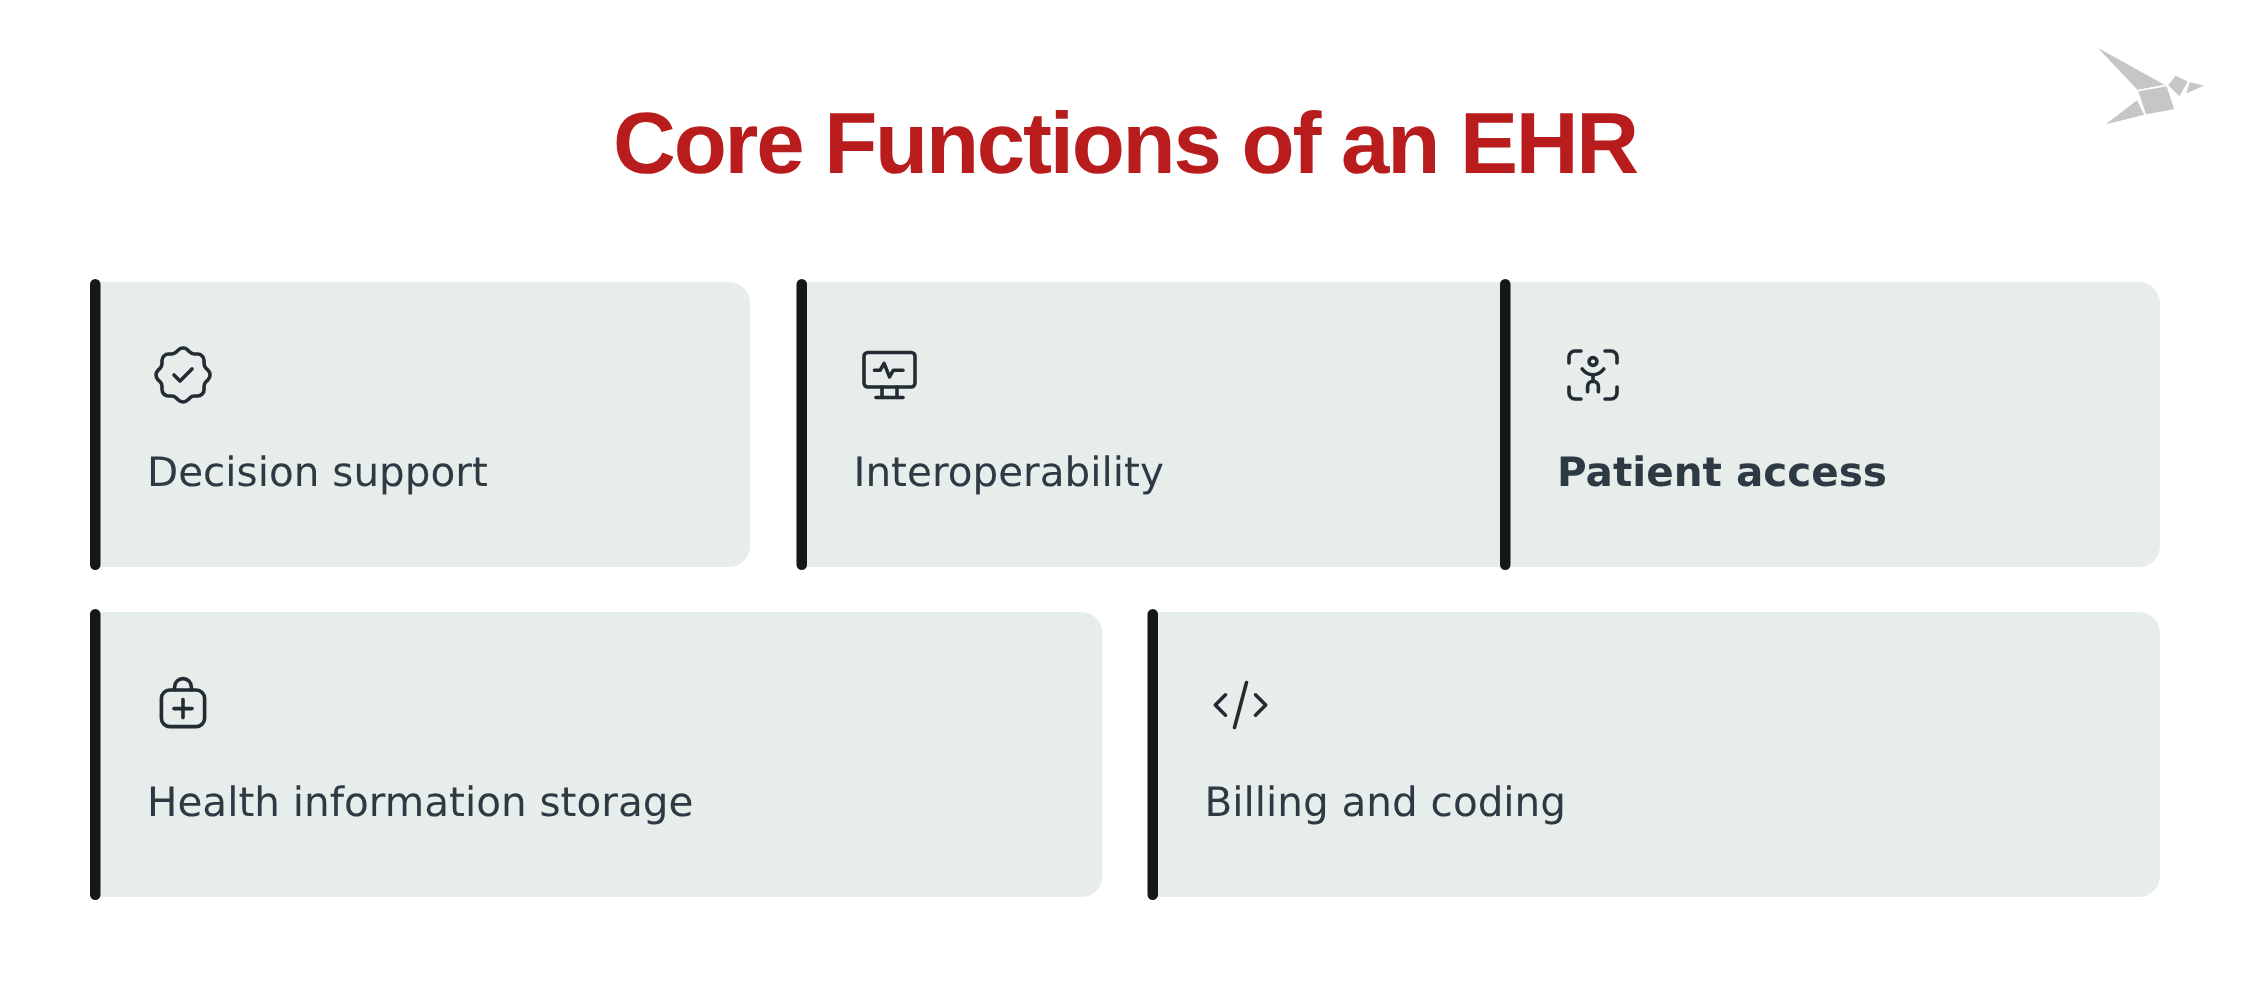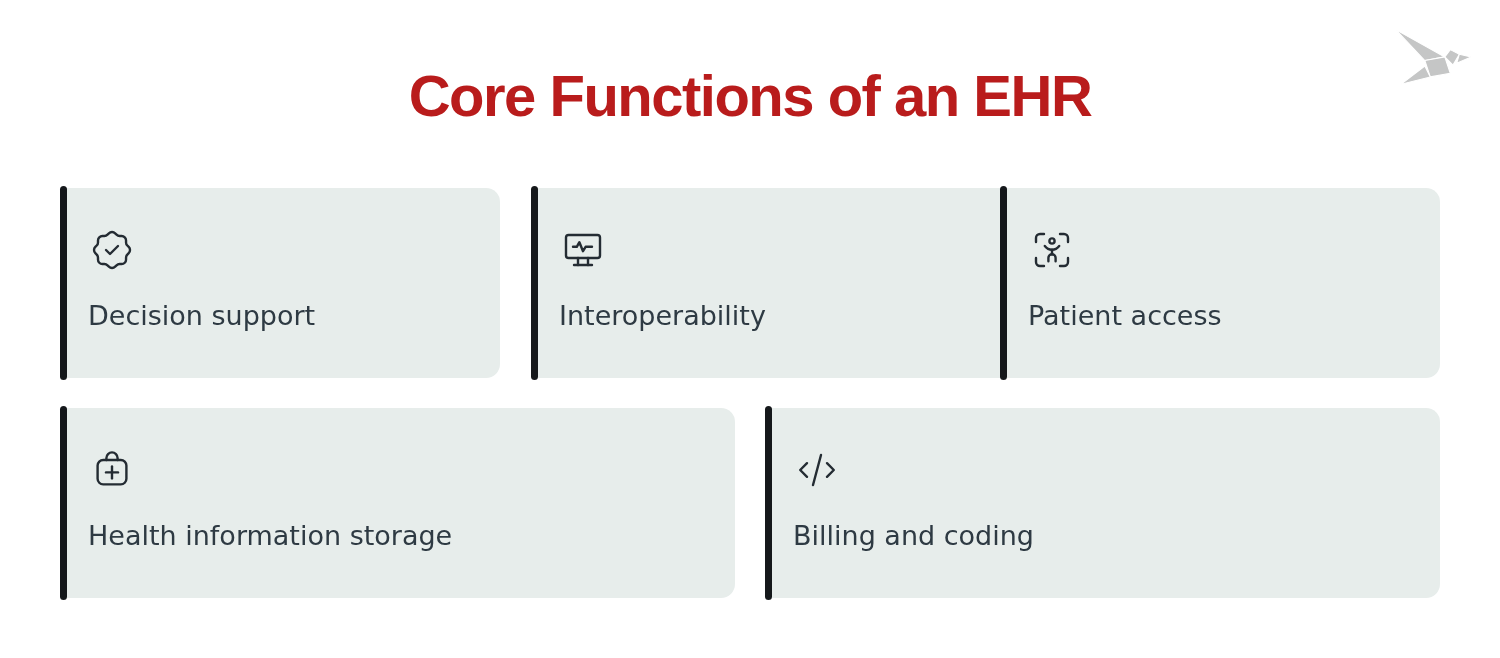--- a/index.html
+++ b/index.html
@@ -14,35 +14,35 @@
     font-weight:800; font-size:58px; letter-spacing:-1.5px;
     color:#b91c1c;
   }
   .logo {
     position:absolute; left:1392px; top:26px; width:82px; height:60px;
   }
   .card {
     position:absolute; box-sizing:border-box;
     background:#e7edeb;
     border-radius:4px 14px 14px 4px;
-    padding:38px 20px 0 28px;
+    padding:38px 20px 0 38px;
   }
   .accent-bar {
     position:absolute; left:0; top:-2px; bottom:-2px; width:7px;
     background:#15181b; border-radius:4px;
   }
   .card-icon { display:block; width:48px; height:48px; color:#242c33; }
   .card-icon svg { width:48px; height:48px; display:block; }
   .card-label {
     display:block; margin-top:26px;
     font-size:27px; line-height:1.2; color:#2e3a43;
   }
   #card-1 { left:60px;  top:188px; width:440px; height:190px; }
   #card-2 { left:531px; top:188px; width:492px; height:190px; }
-  #card-3 { left:1000px;top:188px; width:440px; height:190px; }
+  #card-3 { left:1000px;top:188px; width:440px; height:190px;font-weight:bold; }
   #card-4 { left:60px;  top:408px; width:675px; height:190px; }
   #card-5 { left:765px; top:408px; width:675px; height:190px; }
 </style>
 </head>
 <body>
 
 <div class="canvas">
 
   <h1 class="title">Core Functions of an EHR</h1>
 

